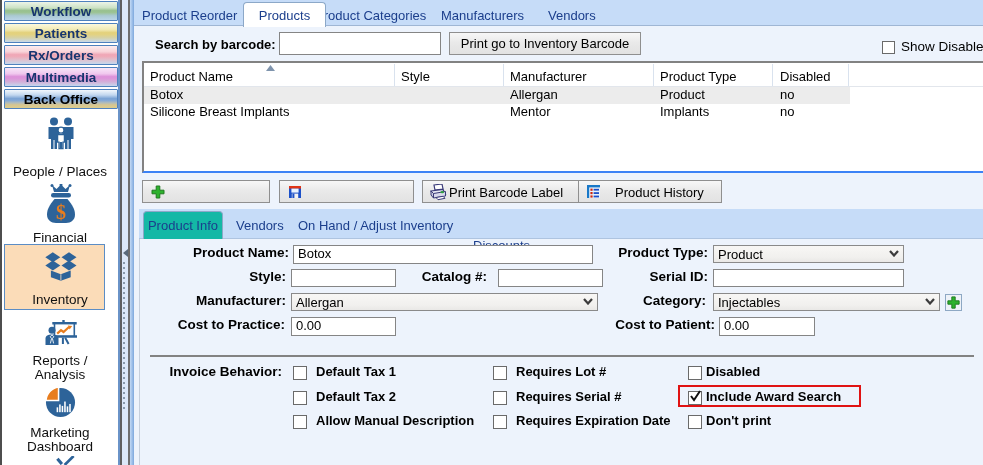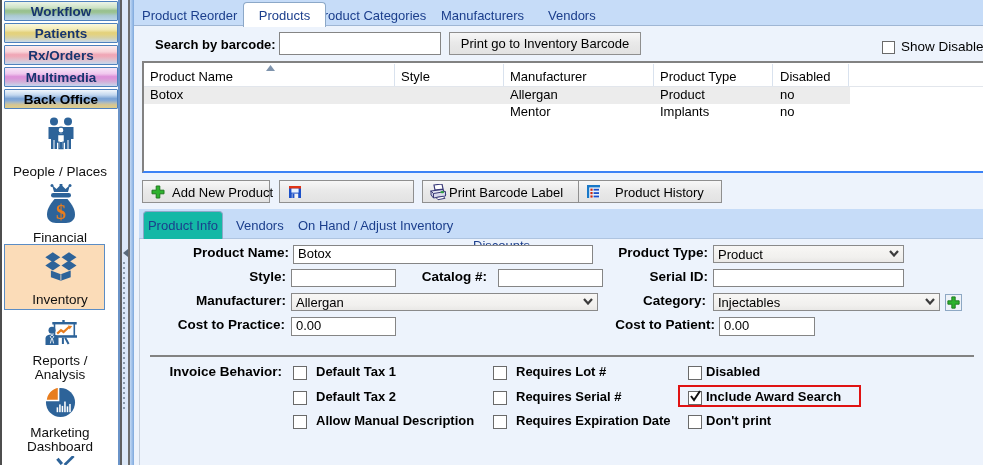--- a/index.html
+++ b/index.html
@@ -174,31 +174,31 @@
     <div class="vsep" style="left:628px;"></div>
     <div class="vsep" style="left:704px;"></div>
   </div>
   <div id="row1">
     <div class="rcell" style="left:6px;">Botox</div>
     <div class="rcell" style="left:366px;">Allergan</div>
     <div class="rcell" style="left:516px;">Product</div>
     <div class="rcell" style="left:636px;">no</div>
   </div>
   <div id="row2">
+    <div class="rcell" style="left:6px;">Silicone Breast Implants</div>
     <div class="rcell" style="left:366px;">Mentor</div>
     <div class="rcell" style="left:516px;">Implants</div>
     <div class="rcell" style="left:636px;">no</div>
   </div>
 </div>
 
 <div class="abs gbtn act" style="left:142px;width:128px;">
   <svg class="ic" width="16" height="16" viewBox="0 0 16 16" id="icPlus1">
       <path d="M6.2 2 h3.6 v4.2 H14 v3.6 H9.8 V14 H6.2 V9.8 H2 V6.2 h4.2 Z" fill="#2db22d" stroke="#1e7a1e" stroke-width="1"></path>
     </svg>
-  <div class="tx" style="padding-left:29px;text-align:left;">Add New Product</div>
 </div>
 <div class="abs gbtn act" style="left:279px;width:135px;">
   <svg class="ic" width="16" height="16" viewBox="0 0 16 16" id="icSave">
       <path d="M2 2 h12 v12 h-12 Z" fill="#1c50c8"></path>
       <path d="M2 2 h12 v2.6 h-12 Z" fill="#e03415"></path>
       <rect x="4.4" y="4.6" width="7.2" height="4" fill="#eaf4ff"></rect>
       <rect x="4.8" y="9.6" width="6.4" height="4.4" fill="#f2f2f2"></rect>
       <rect x="5.4" y="9.6" width="2" height="4.4" fill="#1c50c8"></rect>
     </svg>
 </div>

